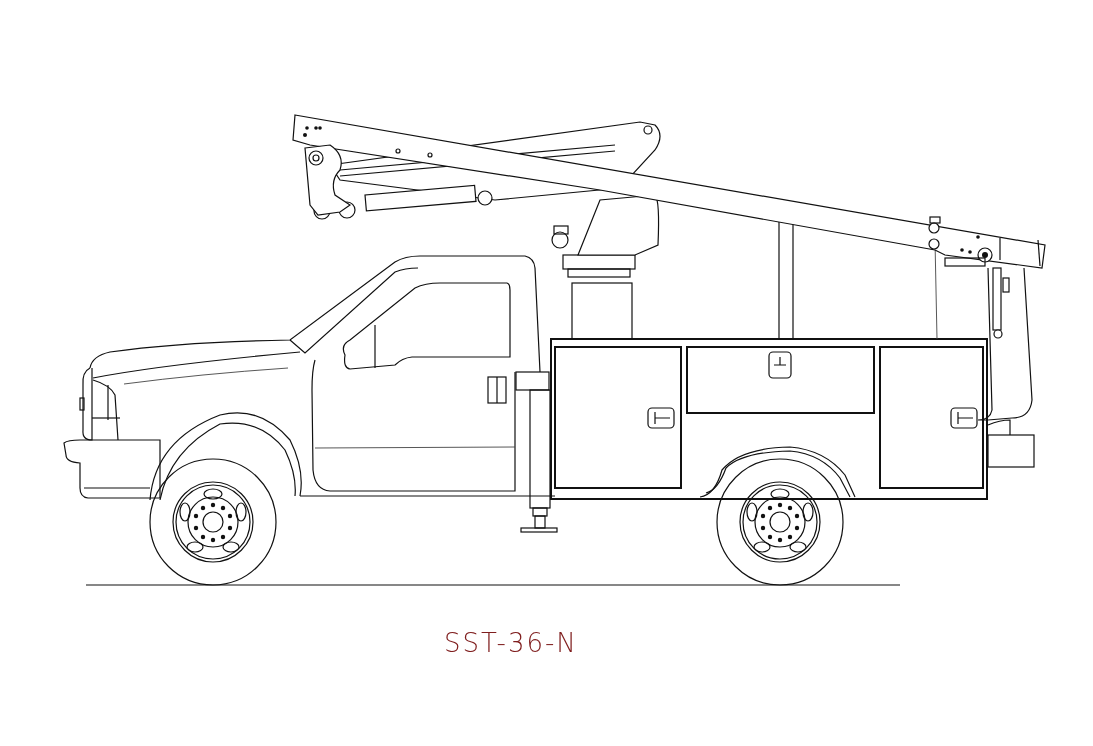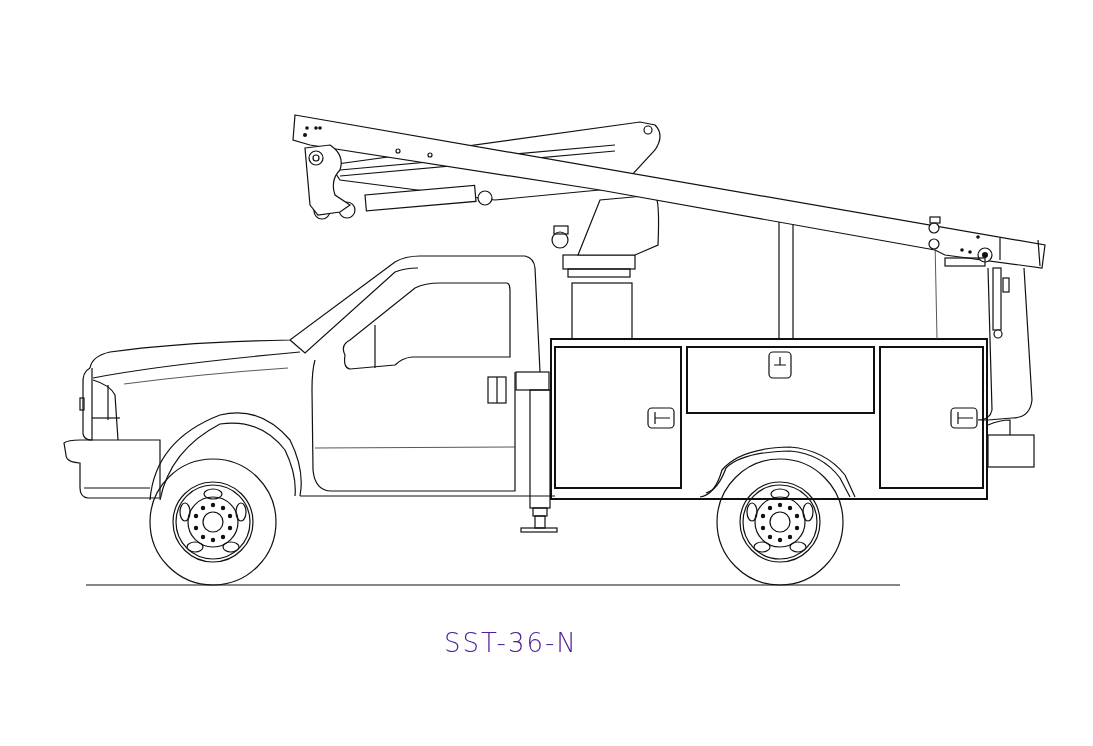--- a/index.html
+++ b/index.html
@@ -3,21 +3,21 @@
 <meta charset="utf-8">
 <style>
   html, body { margin:0; padding:0; background:#ffffff; }
   body { width:1093px; height:746px; overflow:hidden; position:relative; font-family:"DejaVu Sans", sans-serif; }
   #drawing { position:absolute; left:0; top:0; width:1093px; height:746px; }
   .ln { fill:none; stroke:#111; stroke-width:1.2; }
   .thk { fill:none; stroke:#111; stroke-width:2; }
   .thin { fill:none; stroke:#444; stroke-width:0.9; }
   .wf { fill:#fff; stroke:#111; stroke-width:1.2; }
   .dot { fill:#111; }
-  #model-label { position:absolute; left:444px; top:628px; font-family:"DejaVu Sans", sans-serif; font-size:26px; font-weight:200; letter-spacing:2px; color:#4c1d95; }
+  #model-label { position:absolute; left:444px; top:628px; font-family:"DejaVu Sans", sans-serif; font-size:26px; font-weight:200; letter-spacing:2px; color:#7f1d1d; }
 </style>
 </head>
 <body>
 
 <svg id="drawing" viewBox="0 0 1093 746">
 
   <line x1="86" y1="585" x2="900" y2="585" class="ln"></line>
 
   <g>
 

